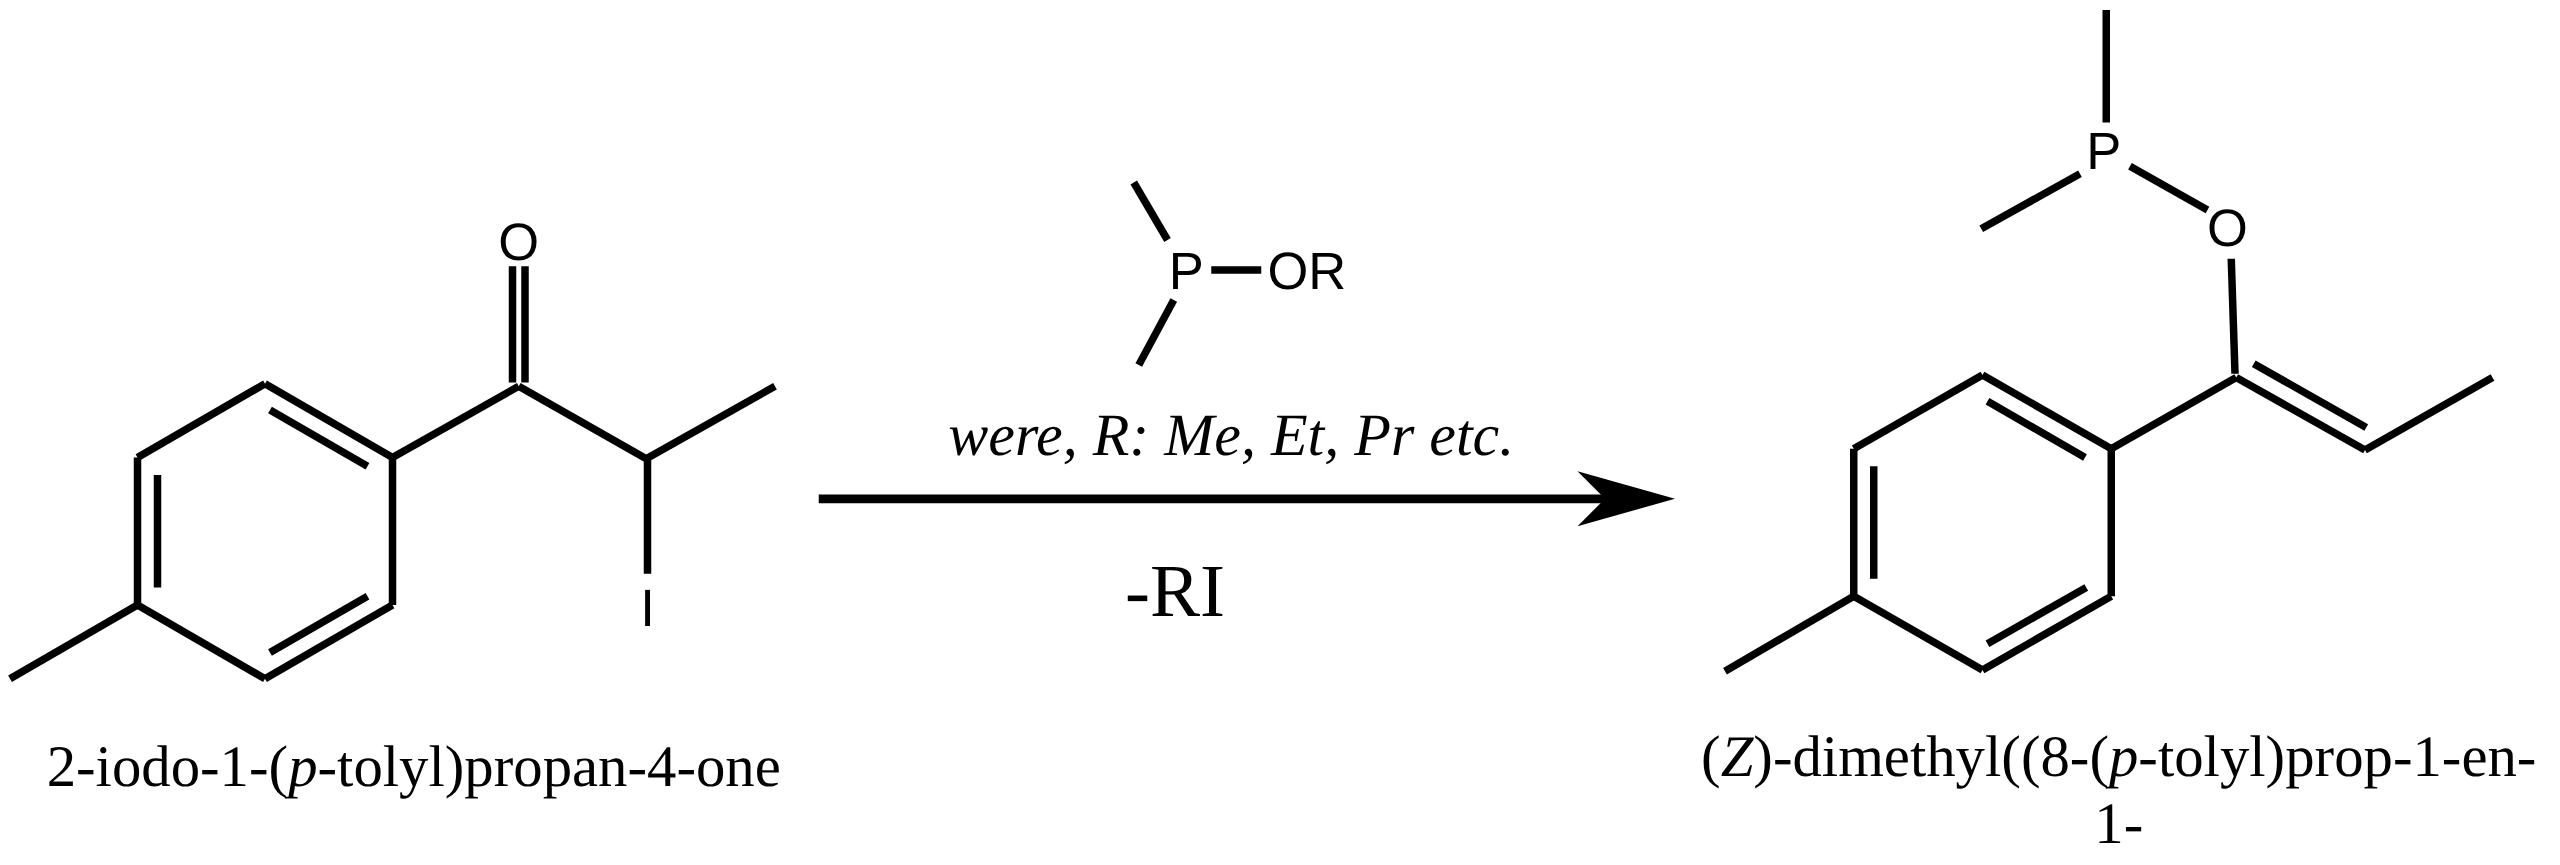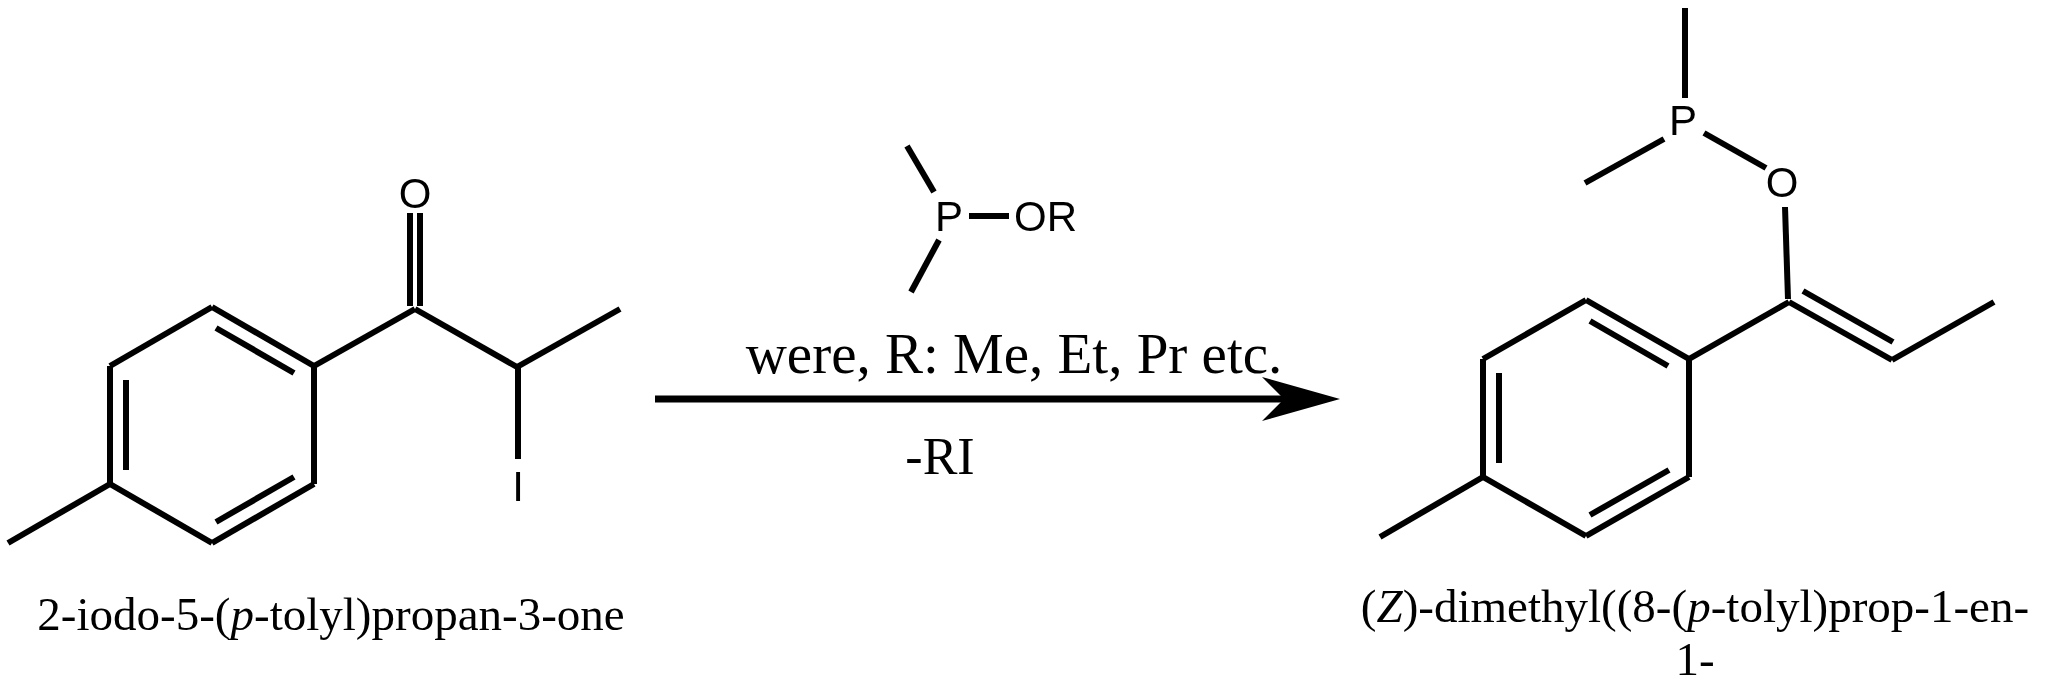--- a/index.html
+++ b/index.html
@@ -20,22 +20,22 @@
     font-size: 42px;
     fill: #000;
   }
   .txt {
     position: absolute;
     text-align: center;
     white-space: nowrap;
     line-height: 1.12;
     color: #000;
   }
-  .conditions-above { left: 689px; top: 322px; width: 650px; font-size: 57px; }
-  .conditions-below { left: 760px; top: 428px; width: 360px; font-size: 52px; }
+  .conditions-above { left: 660px; top: 322px; width: 650px; font-size: 48px; font-style: italic; }
+  .conditions-below { left: 760px; top: 440px; width: 360px; font-size: 60px; }
   .caption-left    { left: 6px;   top: 588px; width: 650px; font-size: 47px; }
   .caption-right   { left: 1342px; top: 580px; width: 706px; font-size: 47px; white-space: normal; line-height: 1.13; }
   .caption-right i, .caption-left i { font-style: italic; }
 </style>
 </head>
 <body>
 
 <div id="canvas">
 
   <svg id="scheme-svg" width="2048" height="692" viewBox="0 0 2048 692">
@@ -111,21 +111,21 @@
       <text class="atom-label" x="1683" y="135" text-anchor="middle">P</text>
       <text class="atom-label" x="1782" y="197" text-anchor="middle">O</text>
     </g>
   </svg>
 
   <div class="txt conditions-above">were, R: Me, Et, Pr etc.</div>
 
   <div class="txt conditions-below">-RI</div>
 
   <div class="txt caption-left">
-    <span>2-iodo-5-(</span><i>p</i><span>-tolyl)propan-3-one</span>
+    <span>2-iodo-1-(</span><i>p</i><span>-tolyl)propan-4-one</span>
   </div>
 
   <div class="txt caption-right">
     <span>(</span><i>Z</i><span>)-dimethyl((8-(</span><i>p</i><span>-tolyl)prop-1-en-1-</span><br>
     <span>yl)oxy)phosphine</span>
   </div>
 
 </div>
 
 </body></html>

